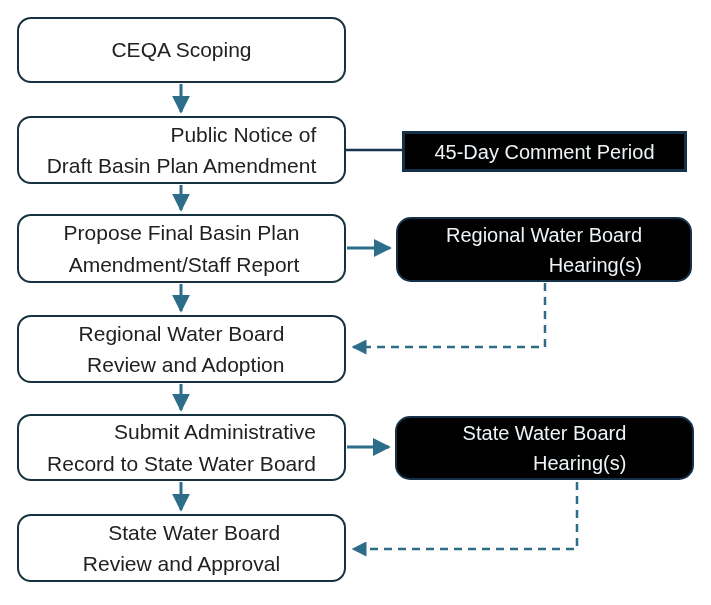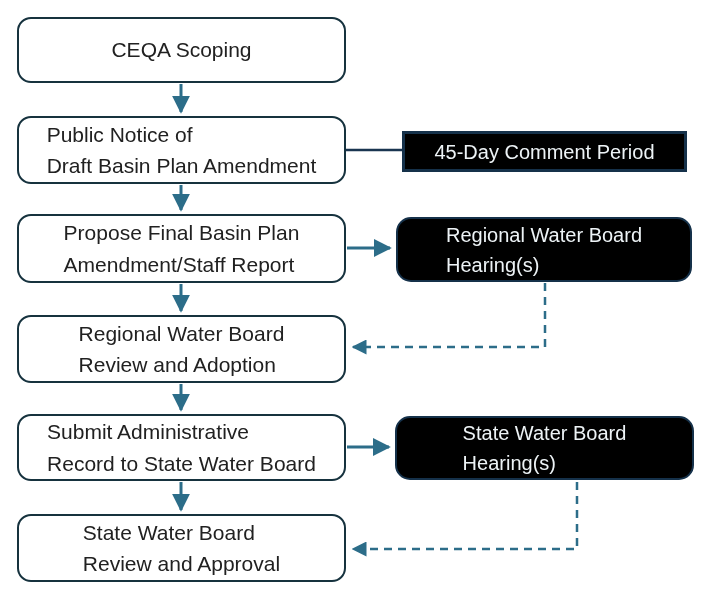--- a/index.html
+++ b/index.html
@@ -10,21 +10,21 @@
     background: #ffffff;
     font-family: "Liberation Sans", sans-serif;
     overflow: hidden;
   }
   .box {
     position: absolute;
     box-sizing: border-box;
     display: flex;
     align-items: center;
     justify-content: center;
-    text-align: left;
+    text-align: right;
     white-space: pre-line;
     line-height: 1.5;
   }
   .main-box {
     left: 17px;
     width: 329px;
     background: #ffffff;
     border: 2.5px solid #16323E;
     border-radius: 14px;
     color: #212121;

